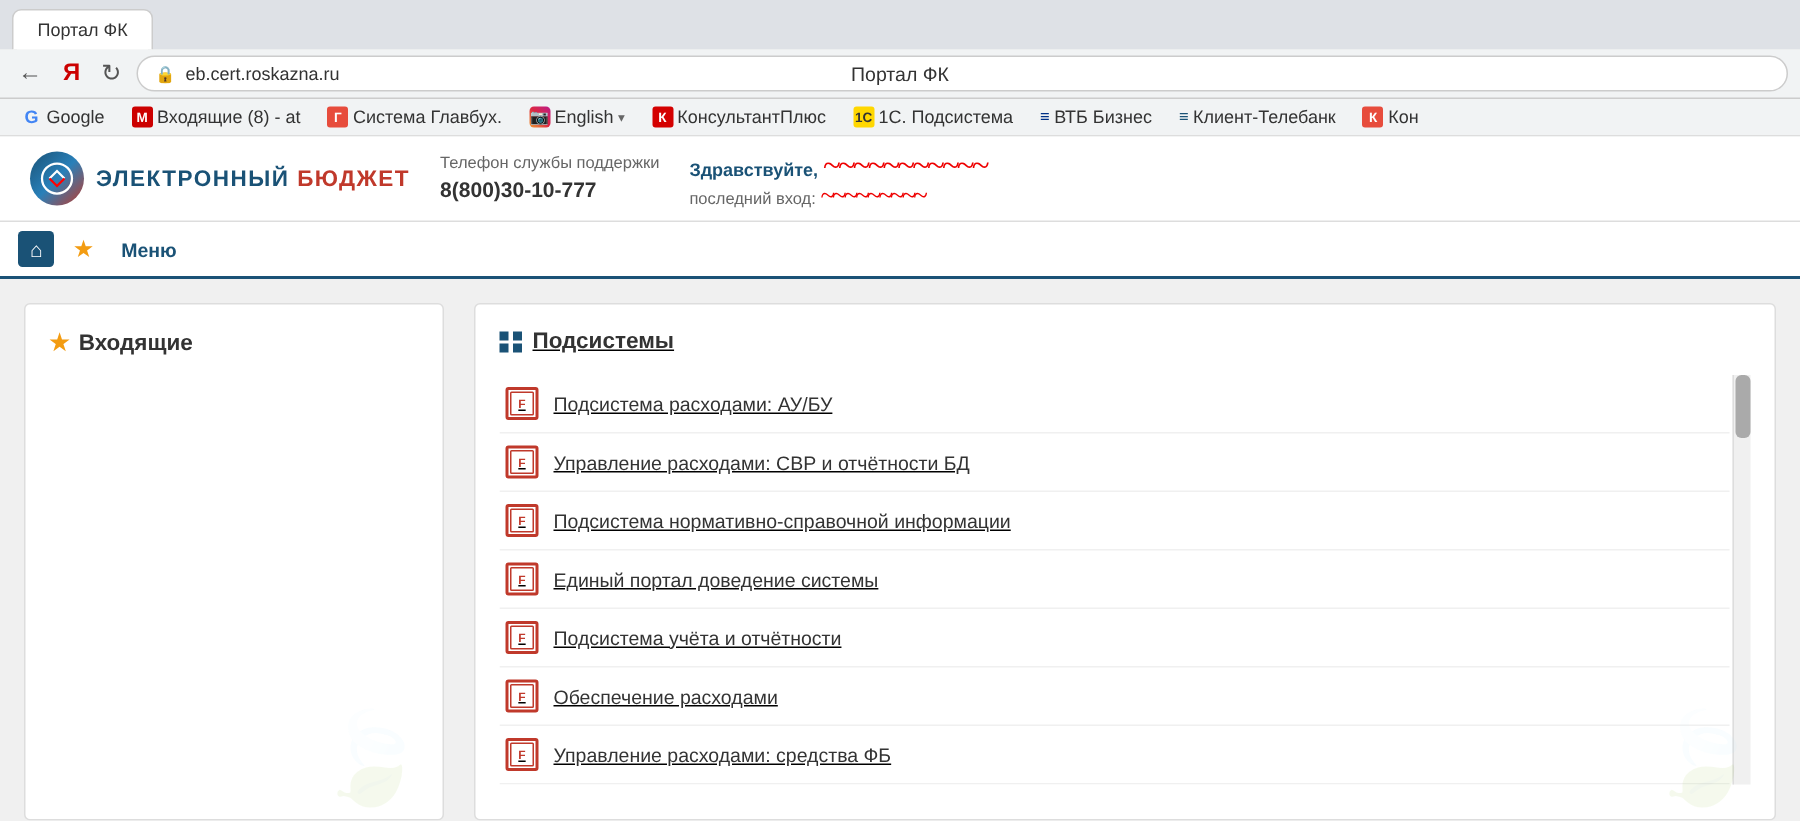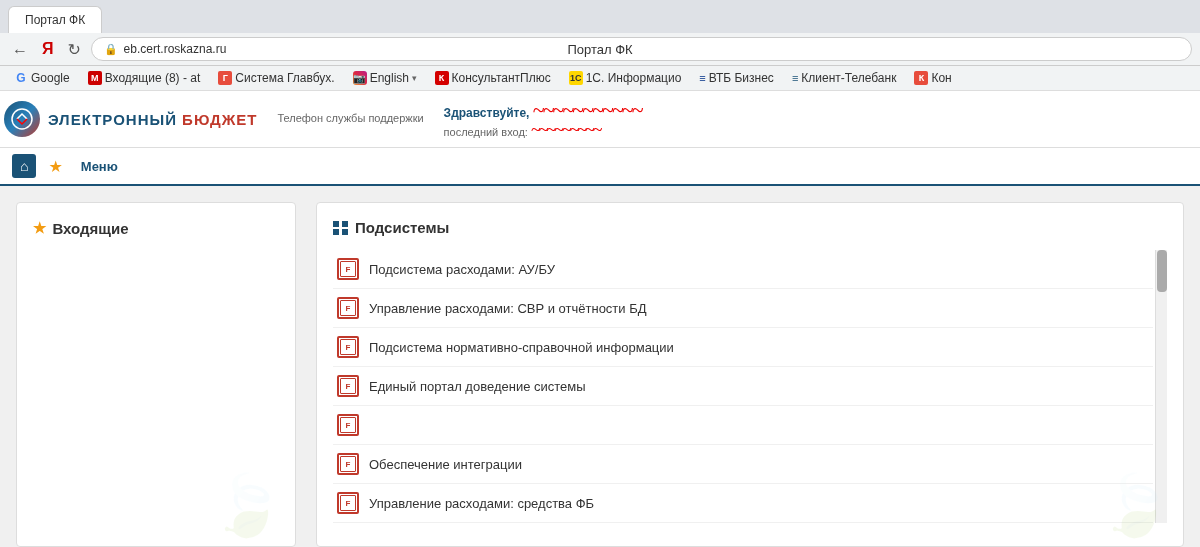--- a/index.html
+++ b/index.html
@@ -82,21 +82,21 @@
     .bk-konsultant { background: #d40000; border-radius: 2px; color: #fff; font-size: 9px; padding: 1px 2px; }
     .bk-1c { background: #ffd700; border-radius: 2px; color: #333; font-size: 9px; padding: 1px 2px; font-weight: bold; }
     .bk-kon2 { background: #e74c3c; border-radius: 2px; color: #fff; font-size: 9px; padding: 1px 2px; }
     .dropdown-arrow { font-size: 9px; color: #666; }
 
     
     .app-header {
       background: #fff;
       display: flex;
       align-items: center;
-      padding: 8px 4px;
+      padding: 8px 20px;
       border-bottom: 1px solid #ddd;
       gap: 20px;
     }
     .logo {
       display: flex;
       align-items: center;
       gap: 8px;
     }
     .logo-circle {
       width: 36px;
@@ -177,20 +177,21 @@
       position: relative;
       overflow: hidden;
     }
     .panel-favorites {
       flex: 0 0 280px;
       min-height: 320px;
     }
     .panel-subsystems {
       flex: 1;
       min-height: 320px;
+      text-decoration: underline;
     }
     .panel-title {
       font-size: 15px;
       font-weight: bold;
       color: #333;
       margin-bottom: 14px;
       display: flex;
       align-items: center;
       gap: 6px;
     }
@@ -297,21 +298,21 @@
     <span class="bk-insta" style="font-size:10px;">📷</span>
     <span>English</span>
     <span class="dropdown-arrow">▾</span>
   </div>
   <div class="bookmark-item">
     <span class="bookmark-icon bk-konsultant">К</span>
     <span>КонсультантПлюс</span>
   </div>
   <div class="bookmark-item">
     <span class="bookmark-icon bk-1c">1С</span>
-    <span>1С. Информацио</span>
+    <span>1С. Подсистема</span>
   </div>
   <div class="bookmark-item">
     <span style="color:#003087; font-weight:bold; font-size:11px;">≡</span>
     <span>ВТБ Бизнес</span>
   </div>
   <div class="bookmark-item">
     <span style="color:#1a5276; font-weight:bold; font-size:11px;">≡</span>
     <span>Клиент-Телебанк</span>
   </div>
   <div class="bookmark-item">
@@ -332,20 +333,21 @@
     <div>
       <div style="font-size:15px; font-weight:bold; color:#1a5276; letter-spacing:1px;">
         <span>ЭЛЕКТРОННЫЙ</span>
         <span style="color:#1a5276;"> </span>
         <span style="color:#c0392b;">БЮДЖЕТ</span>
       </div>
     </div>
   </div>
   <div class="header-support">
     <div>Телефон службы поддержки</div>
+    <div class="phone">8(800)30-10-777</div>
   </div>
   <div class="header-greeting">
     <div>
       <span style="color:#1a5276; font-weight:bold;">Здравствуйте,</span>
       <span style="position:relative; display:inline-block;">
         <span style="color:#e00; font-size:22px; line-height:1; font-family: cursive; letter-spacing:-2px;">~~~~~~~~~~~</span>
       </span>
     </div>
     <div class="last-login">
       <span>последний вход:</span>
@@ -407,26 +409,27 @@
           <li class="subsystem-item">
       <div class="subsystem-icon">
         <span class="subsystem-icon-inner">F</span>
       </div>
       <span>Единый портал доведение системы</span>
     </li>
           <li class="subsystem-item">
       <div class="subsystem-icon">
         <span class="subsystem-icon-inner">F</span>
       </div>
-    </li>
-          <li class="subsystem-item">
-      <div class="subsystem-icon">
-        <span class="subsystem-icon-inner">F</span>
-      </div>
-      <span>Обеспечение интеграции</span>
+      <span>Подсистема учёта и отчётности</span>
+    </li>
+          <li class="subsystem-item">
+      <div class="subsystem-icon">
+        <span class="subsystem-icon-inner">F</span>
+      </div>
+      <span>Обеспечение расходами</span>
     </li>
           <li class="subsystem-item">
       <div class="subsystem-icon">
         <span class="subsystem-icon-inner">F</span>
       </div>
       <span>Управление расходами: средства ФБ</span>
     </li>
         </ul>
       <div style="position:absolute; right:0; top:0; width:12px; height:100%; background:#f0f0f0; border-left:1px solid #ddd;">
         <div style="position:absolute; top:0; left:1px; width:10px; height:42px; background:#aaa; border-radius:4px;"></div>

